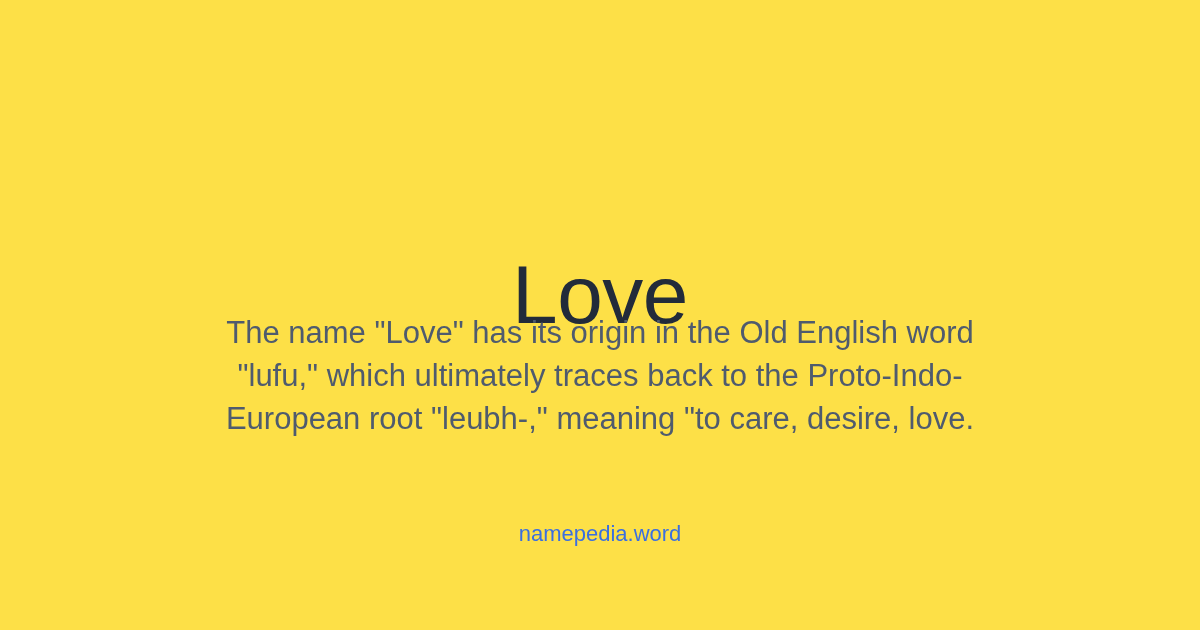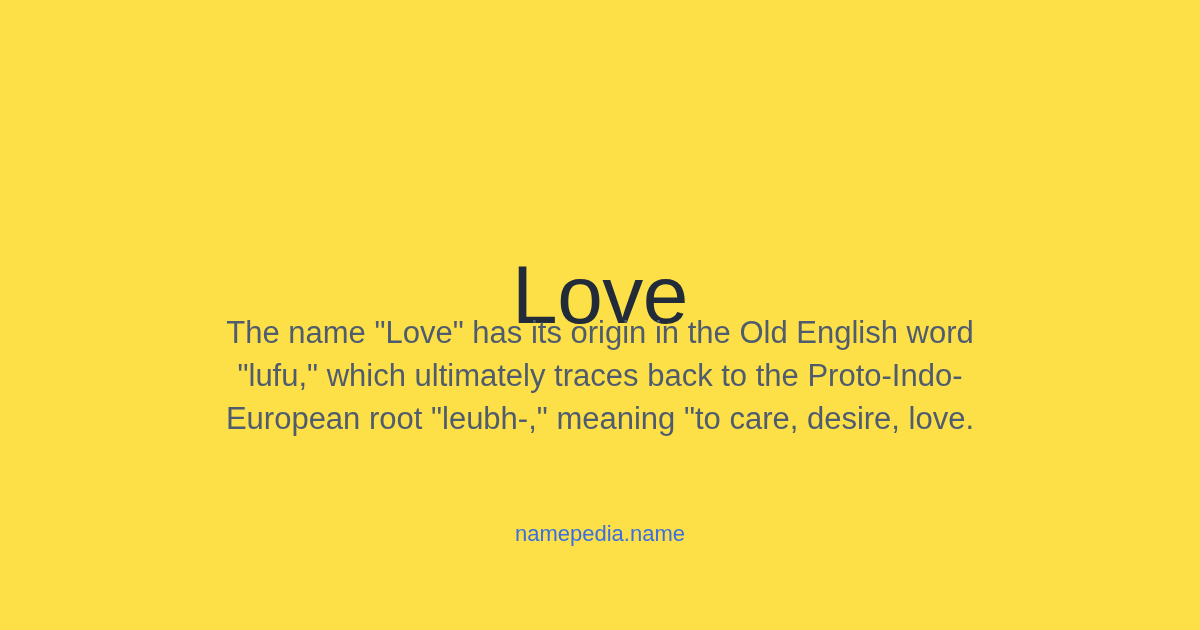--- a/index.html
+++ b/index.html
@@ -84,15 +84,15 @@
 <div class="card">
 
   <h1 class="name-title">Love</h1>
 
   <div class="description">
     <span class="line">The name "Love" has its origin in the Old English word</span>
     <span class="line">"lufu," which ultimately traces back to the Proto-Indo-</span>
     <span class="line">European root "leubh-," meaning "to care, desire, love.</span>
   </div>
 
-  <a class="site-link" href="#">namepedia.name</a>
+  <a class="site-link" href="#">namepedia.word</a>
 
 </div>
 
 </body></html>

